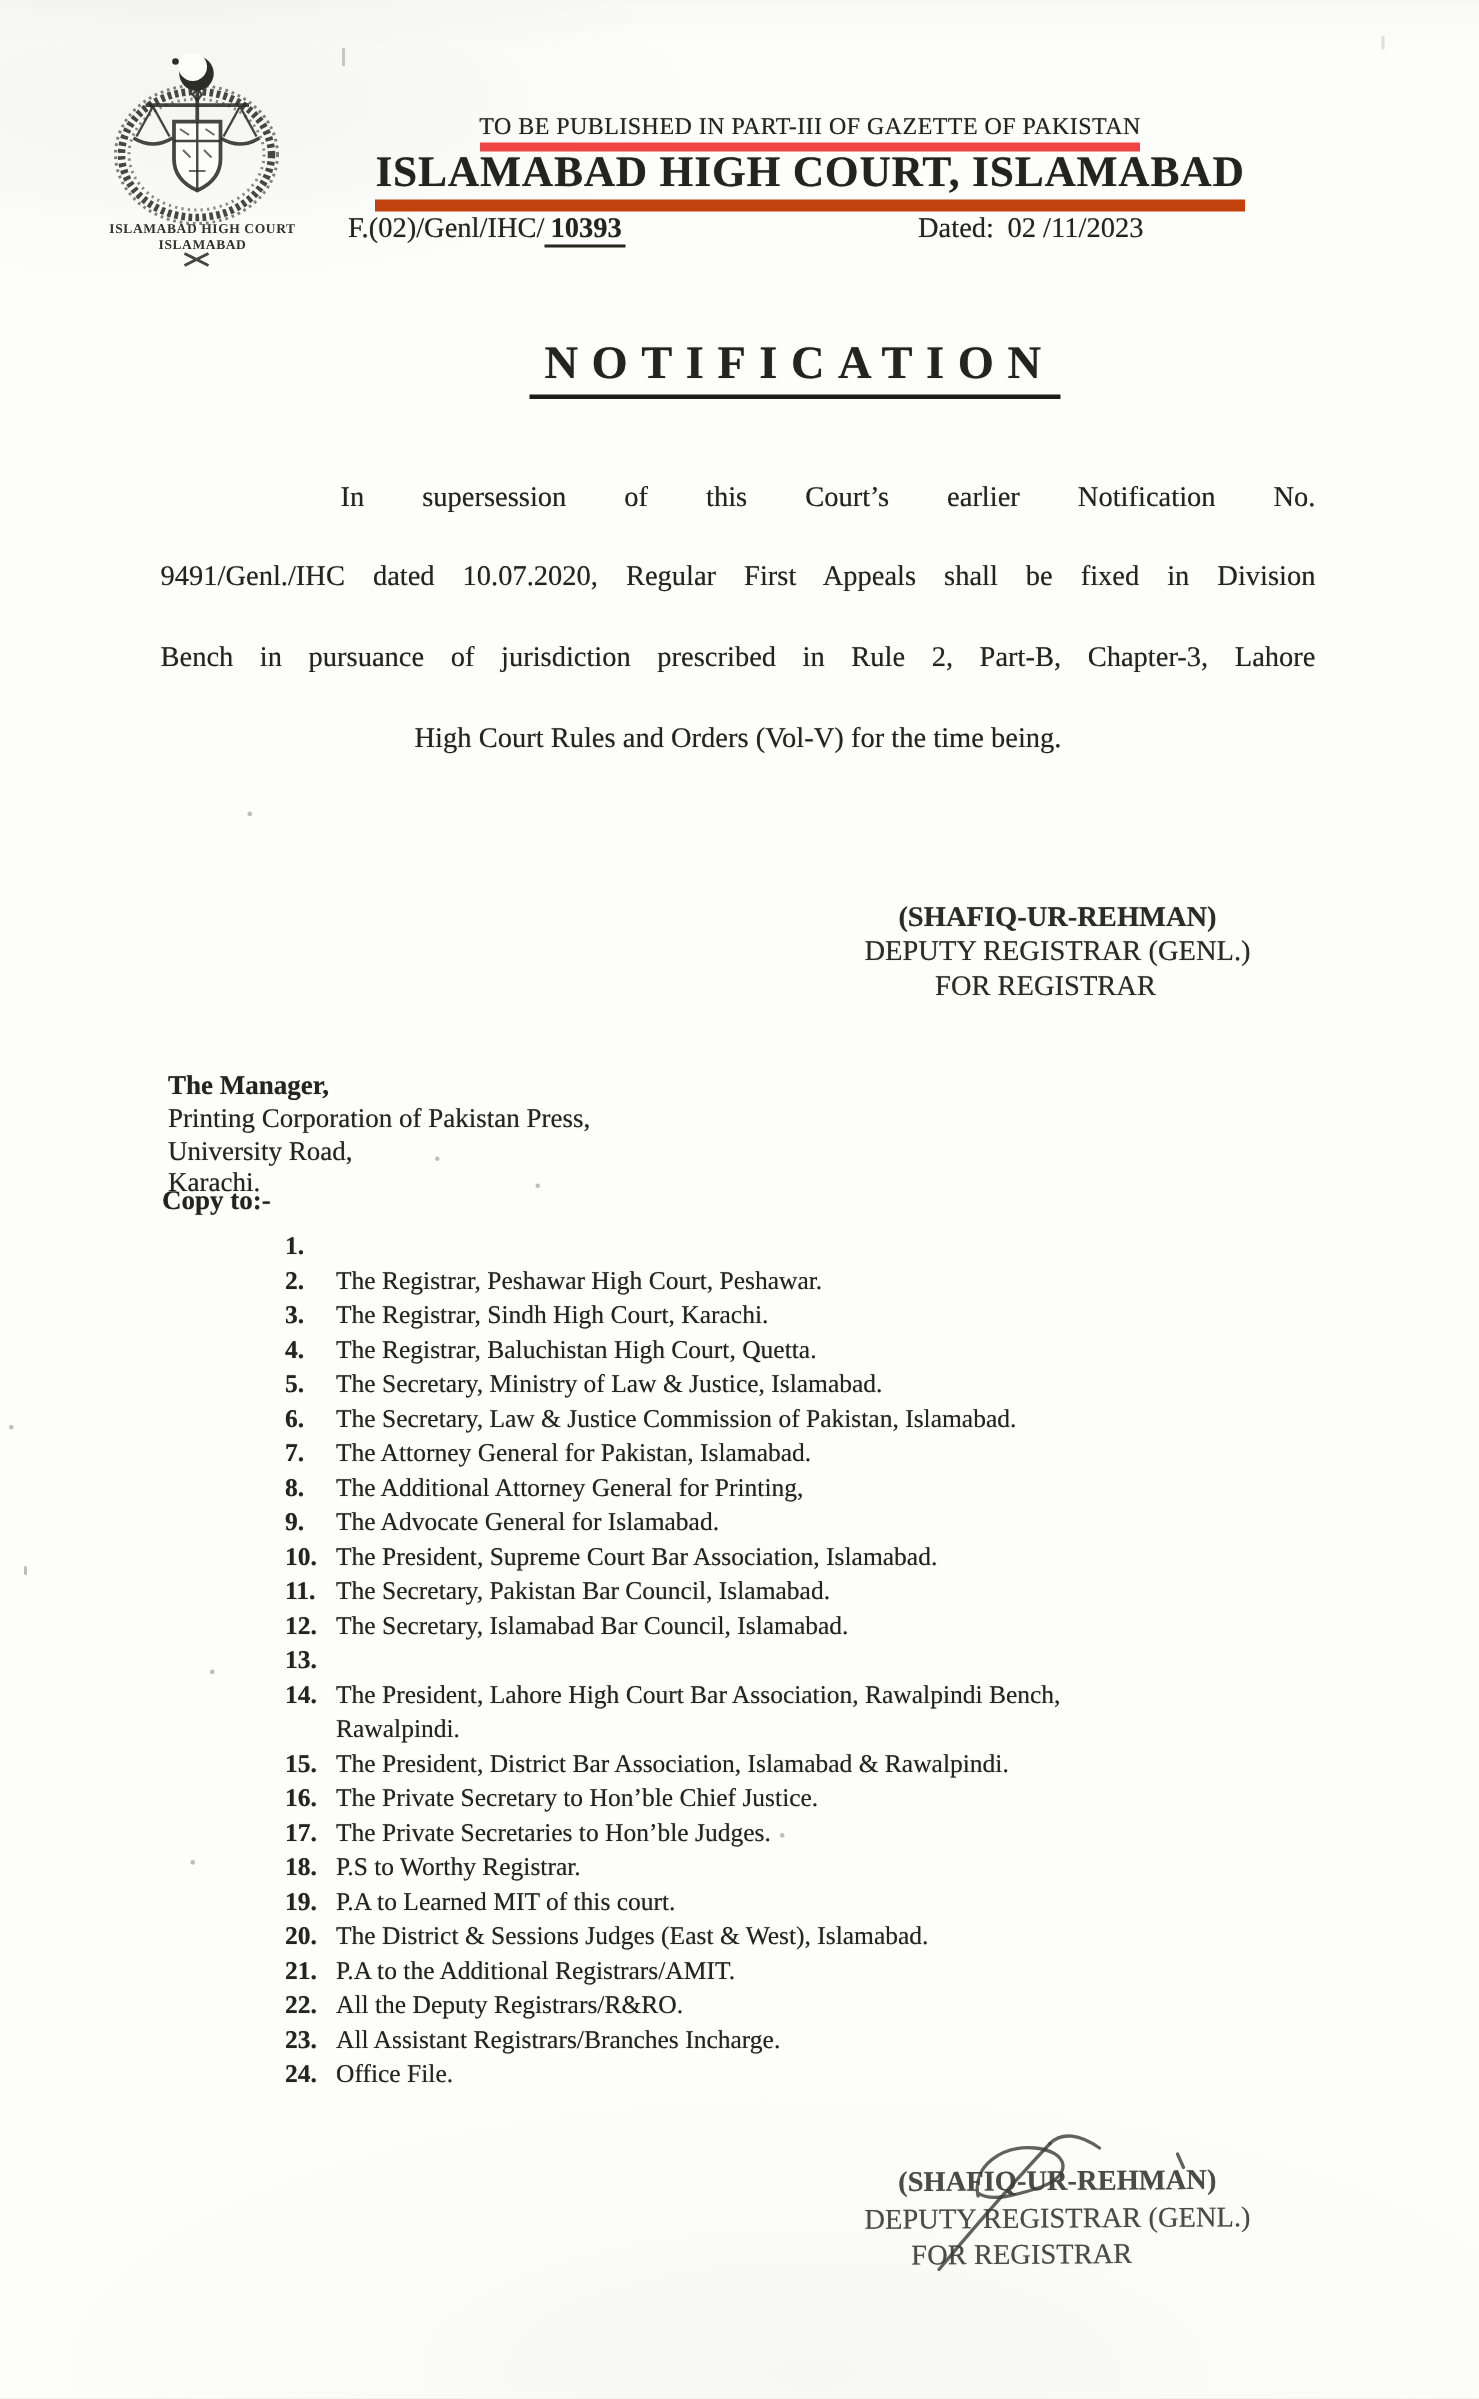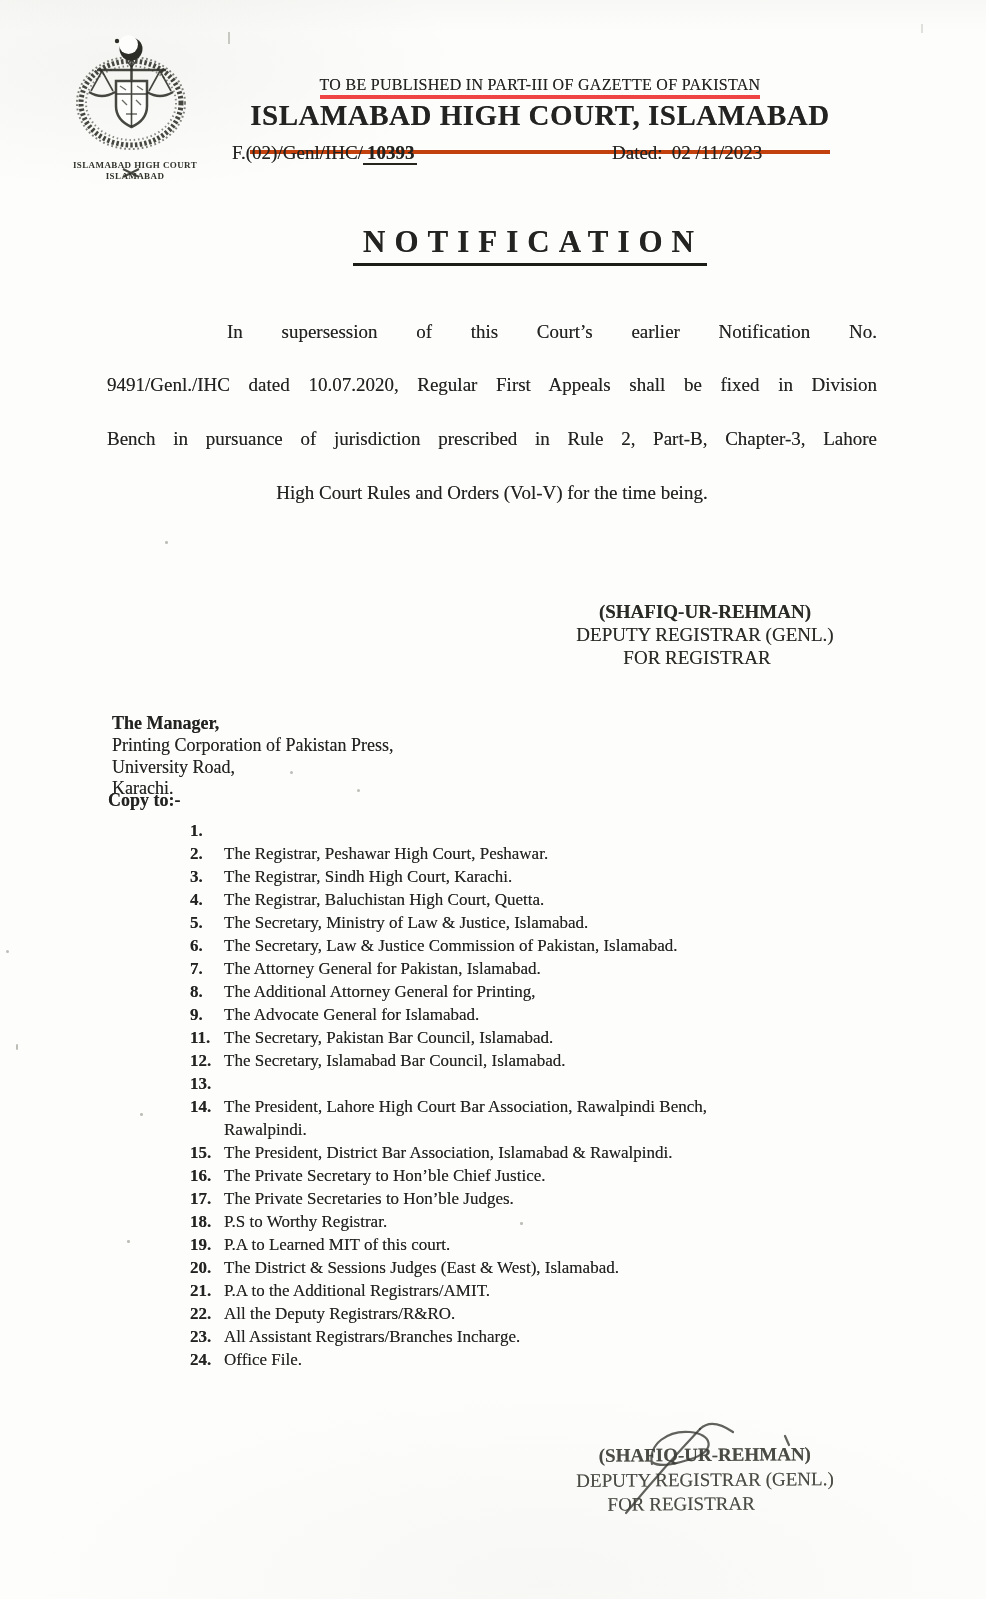--- a/index.html
+++ b/index.html
@@ -13,31 +13,31 @@
       radial-gradient(ellipse 500px 180px at 12% 4%, rgba(110,110,100,.06), transparent 70%),
       radial-gradient(ellipse 700px 260px at 55% 99%, rgba(110,110,100,.04), transparent 75%),
       linear-gradient(180deg, rgba(150,150,140,.05), transparent 2%);
   }
   .abs{position:absolute;}
   .ink{text-shadow:0 0 .6px rgba(38,38,34,.55);}
   .ink-soft{text-shadow:0 0 .5px rgba(70,70,64,.5);}
 
   
   .gazette{left:225px;top:76px;width:630px;text-align:center;font-size:16px;letter-spacing:.3px;}
-  .gazette span{display:inline-block;border-bottom:4px solid #ef4444;padding-bottom:1px;}
+  .gazette span{display:inline-block;border-bottom:6px solid #ef4444;padding-bottom:1px;}
   .court-title{left:210px;top:99px;width:660px;text-align:center;font-size:29px;font-weight:bold;letter-spacing:.5px;}
-  .court-title span{display:inline-block;border-bottom:4px solid #c2410c;padding-bottom:18px;}
+  .court-title span{display:inline-block;border-bottom:8px solid #c2410c;padding-bottom:1px;}
   .file-row{left:232px;top:142px;font-size:19px;}
   .file-no{font-weight:bold;border-bottom:2px solid #26261f;padding:0 3px 0 4px;}
   .dated{left:612px;top:142px;font-size:19px;}
   .dated .dval{margin-left:9px;}
 
   
   .seal-svg{left:60px;top:30px;}
-  .seal-caption{left:46px;top:160px;width:178px;text-align:center;
+  .seal-caption{left:46px;top:147px;width:178px;text-align:center;
     font-size:9px;font-weight:bold;letter-spacing:.4px;line-height:10.5px;color:#32322c;}
 
   
   .notif-title{left:230px;top:224px;width:600px;text-align:center;}
   .notif-title span{display:inline-block;font-size:31px;font-weight:bold;
     letter-spacing:9px;border-bottom:3.5px solid #1d1d17;padding:0 4px 3px 10px;}
 
   
   .bline{left:107px;width:770px;height:27px;overflow:hidden;
     font-size:19px;line-height:27px;text-align:justify;}
@@ -172,20 +172,24 @@
         <span class="copy-num">7.</span>
         <span class="copy-txt">The Attorney General for Pakistan, Islamabad.</span>
       </div>
       <div class="copy-row ink">
         <span class="copy-num">8.</span>
         <span class="copy-txt">The Additional Attorney General for Printing,</span>
       </div>
       <div class="copy-row ink">
         <span class="copy-num">9.</span>
         <span class="copy-txt">The Advocate General for Islamabad.</span>
+      </div>
+      <div class="copy-row ink">
+        <span class="copy-num">10.</span>
+        <span class="copy-txt">The President, Supreme Court Bar Association, Islamabad.</span>
       </div>
       <div class="copy-row ink">
         <span class="copy-num">11.</span>
         <span class="copy-txt">The Secretary, Pakistan Bar Council, Islamabad.</span>
       </div>
       <div class="copy-row ink">
         <span class="copy-num">12.</span>
         <span class="copy-txt">The Secretary, Islamabad Bar Council, Islamabad.</span>
       </div>
       <div class="copy-row ink">

